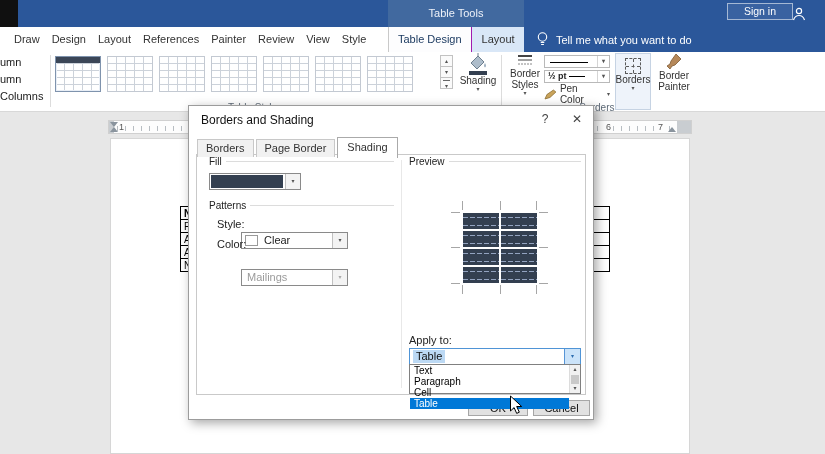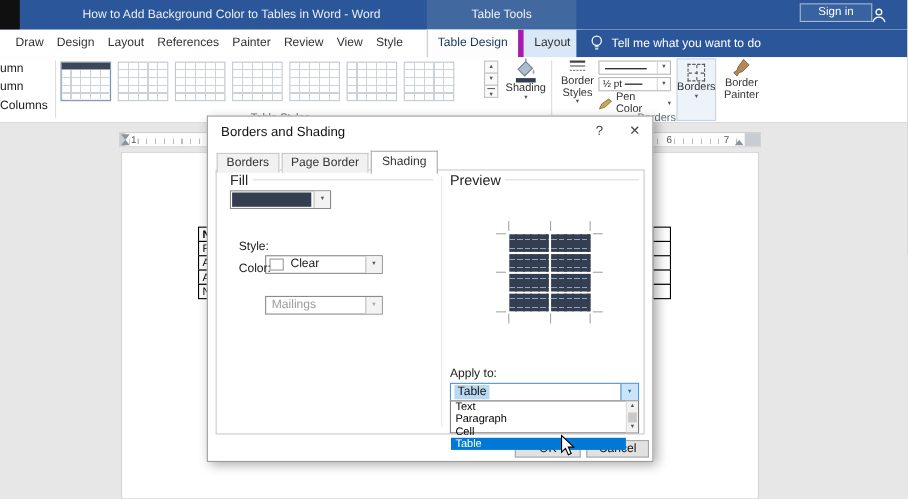--- a/index.html
+++ b/index.html
@@ -17,21 +17,21 @@
   .signin { left:727px; top:3px; width:66px; height:17px; border:1px solid rgba(255,255,255,.55);
             background:rgba(255,255,255,.07); color:#fff; font-size:10.5px; line-height:15px; text-align:center; }
   .shareicon { left:791px; top:6px; }
 
   
   .tabrow { left:0; top:27px; width:825px; height:25px; background:#ffffff; }
   .maintabs { left:8px; top:0; height:25px; display:flex; }
   .rtab { font-size:11px; line-height:25px; padding:0 6px; color:#333; white-space:nowrap; }
   .ctxtabs { left:388px; top:0; height:25px; display:flex; background:#d9e7f7; }
   .rtab.ctx { color:#333; padding:0 10px; }
-  .rtab.active { background:#fdfdfe; border-left:1px solid #c9c9c9; border-right:5px solid #a21caf;
+  .rtab.active { background:#fdfdfe; border-left:1px solid #c9c9c9; border-right:1px solid #a21caf;
                  color:#17365d; padding:0 9px;text-align:center; }
   .tellme { left:524px; top:0; width:301px; height:25px; background:#2b579a; display:flex; align-items:center; }
   .tellme svg { margin-left:12px; }
   .tellme span { color:#fff; font-size:11px; margin-left:7px; }
 
   
   .ribbon { left:0; top:52px; width:825px; height:60px; background:#ffffff; border-bottom:1px solid #d8d8d8; }
   .frag { left:0; font-size:11px; color:#1a1a1a; }
   .vsep { top:3px; width:1px; height:52px; background:#dcdcdc; }
   .gallery { left:55px; top:4px; display:flex; gap:6px; }
@@ -43,21 +43,21 @@
   .thumb.sel .hdr { position:absolute; left:0; right:0; top:0; height:6px; background:#3b4657; }
   .gbtns { left:440px; top:4px; width:13px; }
   .gbtn { width:13px; height:12px; margin-top:-1px; border:1px solid #c2c2c2; background:#fafafa;
           font-size:6px; color:#555; text-align:center; line-height:11px; }
   .gbtn i { display:block; height:1px; background:#666; margin:2px 2px 0; }
   .bigbtn { top:1px; height:57px; display:flex; flex-direction:column; align-items:center; font-size:10px; color:#333; }
   .bigbtn .lbl { line-height:11px; white-space:nowrap; }
   .dd { font-size:6px; color:#555; line-height:6px; }
   .colorbar { width:18px; height:4px; background:#333f50; margin-top:1px; }
   .penstack { left:544px; top:3px; width:66px; }
-  .penrow { position:relative; height:13px; border:1px solid #b9b9b9; background:#fff; margin-bottom:2px; font-size:9px; }
+  .penrow { position:relative; height:13px; border:1px solid #b9b9b9; background:#fff; margin-bottom:2px; font-size:9px;font-weight:bold; }
   .penrow .arrowbox { position:absolute; right:0; top:0; bottom:0; width:12px; border-left:1px solid #d5d5d5;
                       text-align:center; line-height:11px; }
   .penline { position:absolute; left:5px; top:6px; width:38px; height:1px; background:#000; }
   .penline2 { display:inline-block; width:16px; height:1px; background:#000; vertical-align:middle; margin-left:2px; }
   .penwt { line-height:11px; padding-left:3px; }
   .pencolor { display:flex; align-items:center; gap:3px; height:14px; margin-top:4px; font-size:10px; color:#333; }
   .bordersbtn { left:615px; top:1px; width:36px; height:57px; background:#eef3fa; border:1px solid #c6d3e3;
                 display:flex; flex-direction:column; align-items:center; font-size:10px; color:#333; }
   .gridicon { position:relative; width:16px; height:16px; border:1px dashed #5a5a5a; margin-top:4px; }
   .gridicon i { position:absolute; left:50%; top:0; bottom:0; border-left:1px dashed #5a5a5a; }
@@ -87,21 +87,21 @@
   .dialog { left:188px; top:105px; width:406px; height:315px; background:#fff; border:1px solid #9c9c9c;
             box-shadow:3px 3px 10px rgba(0,0,0,.35); z-index:10; font-size:11px; }
   .dtitle { left:12px; top:7px; font-size:12px; color:#111; }
   .dctrl { top:0; width:28px; height:26px; text-align:center; line-height:26px; color:#444; font-size:12px; }
   .dlg-tabs { left:8px; top:31px; display:flex; align-items:flex-end; z-index:3; }
   .dtab { font-size:11px; background:#f1f1f1; border:1px solid #c8c8c8; border-bottom:none;
           padding:2px 8px 3px; margin-right:2px; color:#333; }
   .dtab.active { background:#fff; border-color:#aaa; padding:3px 9px 5px; position:relative; margin-bottom:-1px; z-index:4; }
   .dpanel { left:7px; top:48px; width:390px; height:241px; border:1px solid #c9c9c9; background:#fff; }
   .vdivider { left:212px; top:54px; width:1px; height:228px; background:#e8e8e8; }
-  .sechdr { display:flex; align-items:center; gap:4px; font-size:13px; color:#222; }
+  .sechdr { display:flex; align-items:center; gap:4px; font-size:10px; color:#222; }
   .sechdr i { flex:1; height:1px; background:#dcdcdc; }
   .combo { background:#fff; border:1px solid #8a8a8a; position:relative; }
   .combo .arrowseg { position:absolute; right:0; top:0; bottom:0; width:15px; background:#f3f3f3;
                      border-left:1px solid #c0c0c0; text-align:center; line-height:15px; }
   .fillswatch { position:absolute; left:1px; top:1px; bottom:1px; right:17px; background:#333f50; }
   .stywatch { position:absolute; left:3px; top:2px; width:13px; height:11px; background:#fff; border:1px solid #9a9a9a; }
   .combotext { position:absolute; left:22px; top:1px; line-height:13px; font-size:11px; color:#222; }
   .combo.disabled .combotext { color:#9b9b9b; left:5px; }
   .combo.disabled .arrowseg { color:#a8a8a8; }
 
@@ -128,21 +128,20 @@
 
   .cursor { z-index:99; }
 </style>
 </head>
 <body>
 
 <div class="screen">
 
   <div class="abs titlebar">
     <div class="abs appblock"></div>
-    <div class="abs wintitle">How to Add Background Color to Tables in Word  -  Word</div>
     <div class="abs ctxhdr">Table Tools</div>
     <div class="abs signin">Sign in</div>
     <div class="abs shareicon">
       <svg width="16" height="16" viewBox="0 0 16 16">
         <circle cx="8" cy="5" r="2.6" fill="none" stroke="#ffffff" stroke-width="1.2"></circle>
         <path d="M2.5 14 q1.5 -4.5 5.5 -4.5 q4 0 5.5 4.5" fill="none" stroke="#ffffff" stroke-width="1.2"></path>
       </svg>
     </div>
   </div>
 
@@ -299,20 +298,24 @@
 
     <div class="abs sechdr" style="left:20px; top:50px; width:185px;">
       <span>Fill</span>
         <i></i>
     </div>
     <div class="abs combo" style="left:20px; top:67px; width:92px; height:17px;">
       <div class="fillswatch"></div>
       <div class="arrowseg dd">▾</div>
     </div>
 
+    <div class="abs sechdr" style="left:20px; top:94px; width:185px;">
+      <span>Patterns</span>
+        <i></i>
+    </div>
     <span class="abs" style="left:28px; top:112px;">Style:</span>
     <div class="abs combo" style="left:52px; top:109px; width:107px; height:17px;">
       <div class="stywatch"></div>
       <span class="combotext">Clear</span>
       <div class="arrowseg dd">▾</div>
     </div>
     <span class="abs" style="left:28px; top:132px;">Color:</span>
     <div class="abs combo disabled" style="left:52px; top:129px; width:107px; height:17px;">
       <span class="combotext">Mailings</span>
       <div class="arrowseg dd">▾</div>

